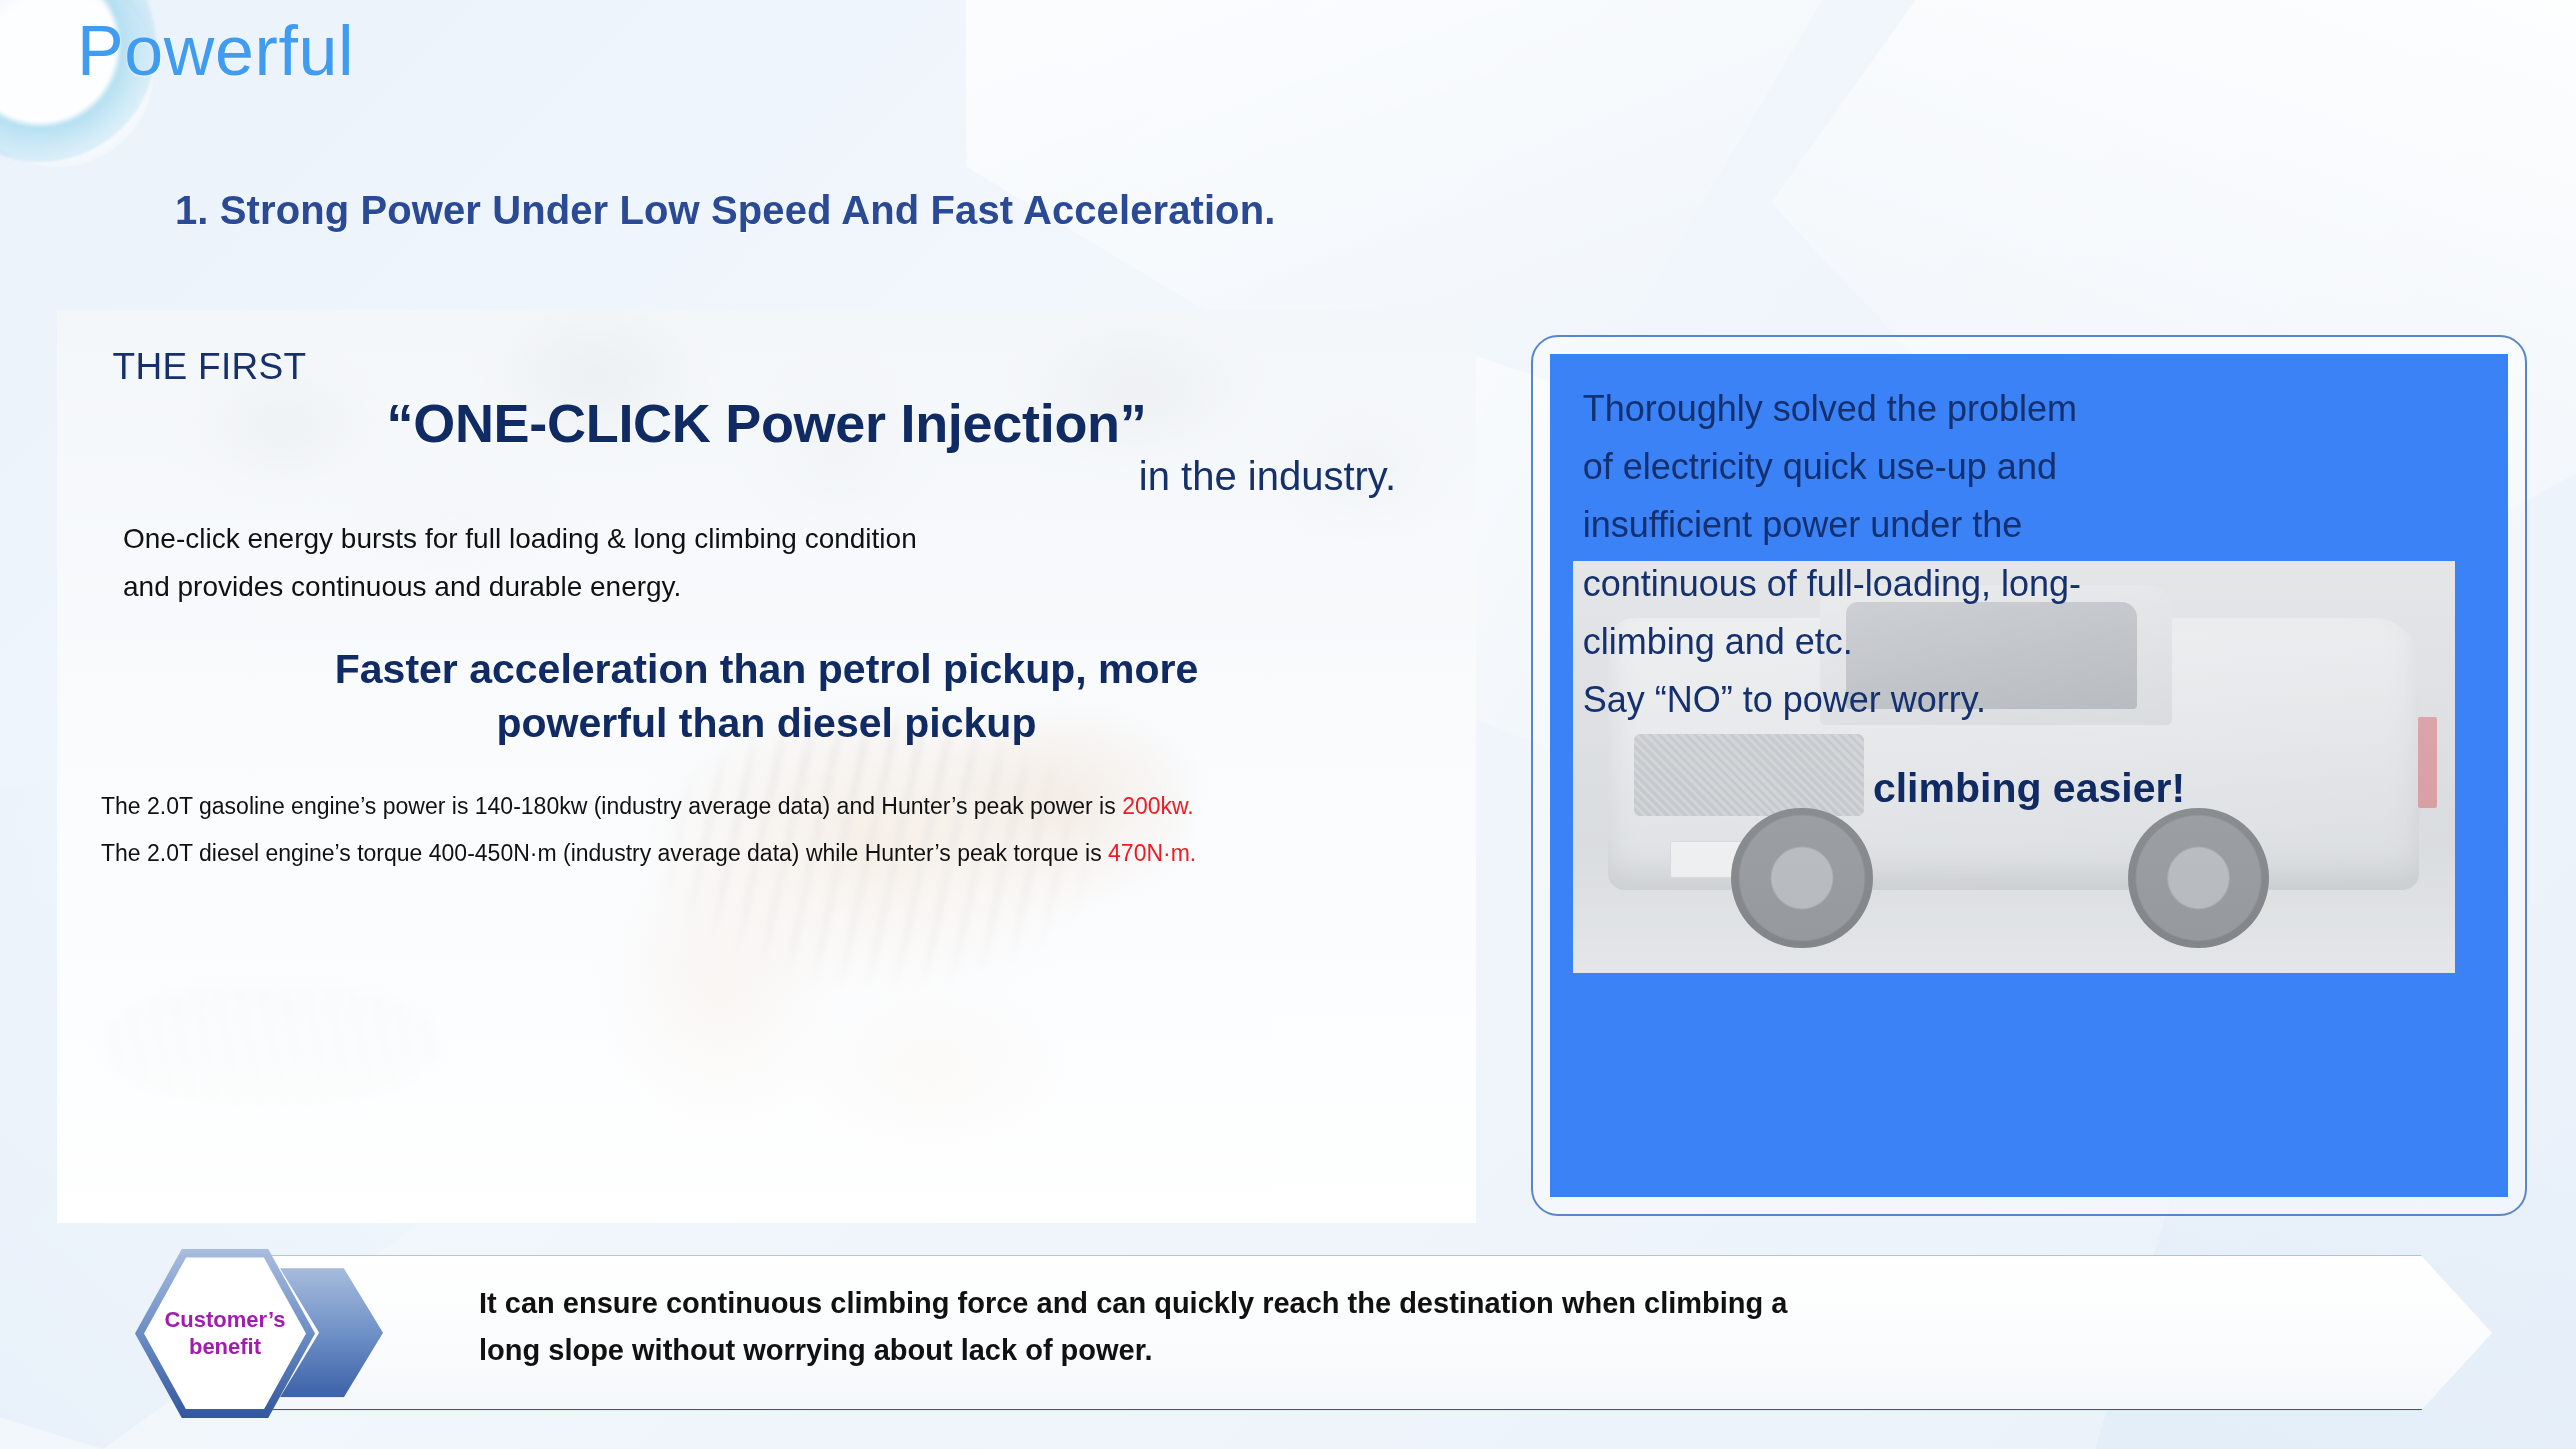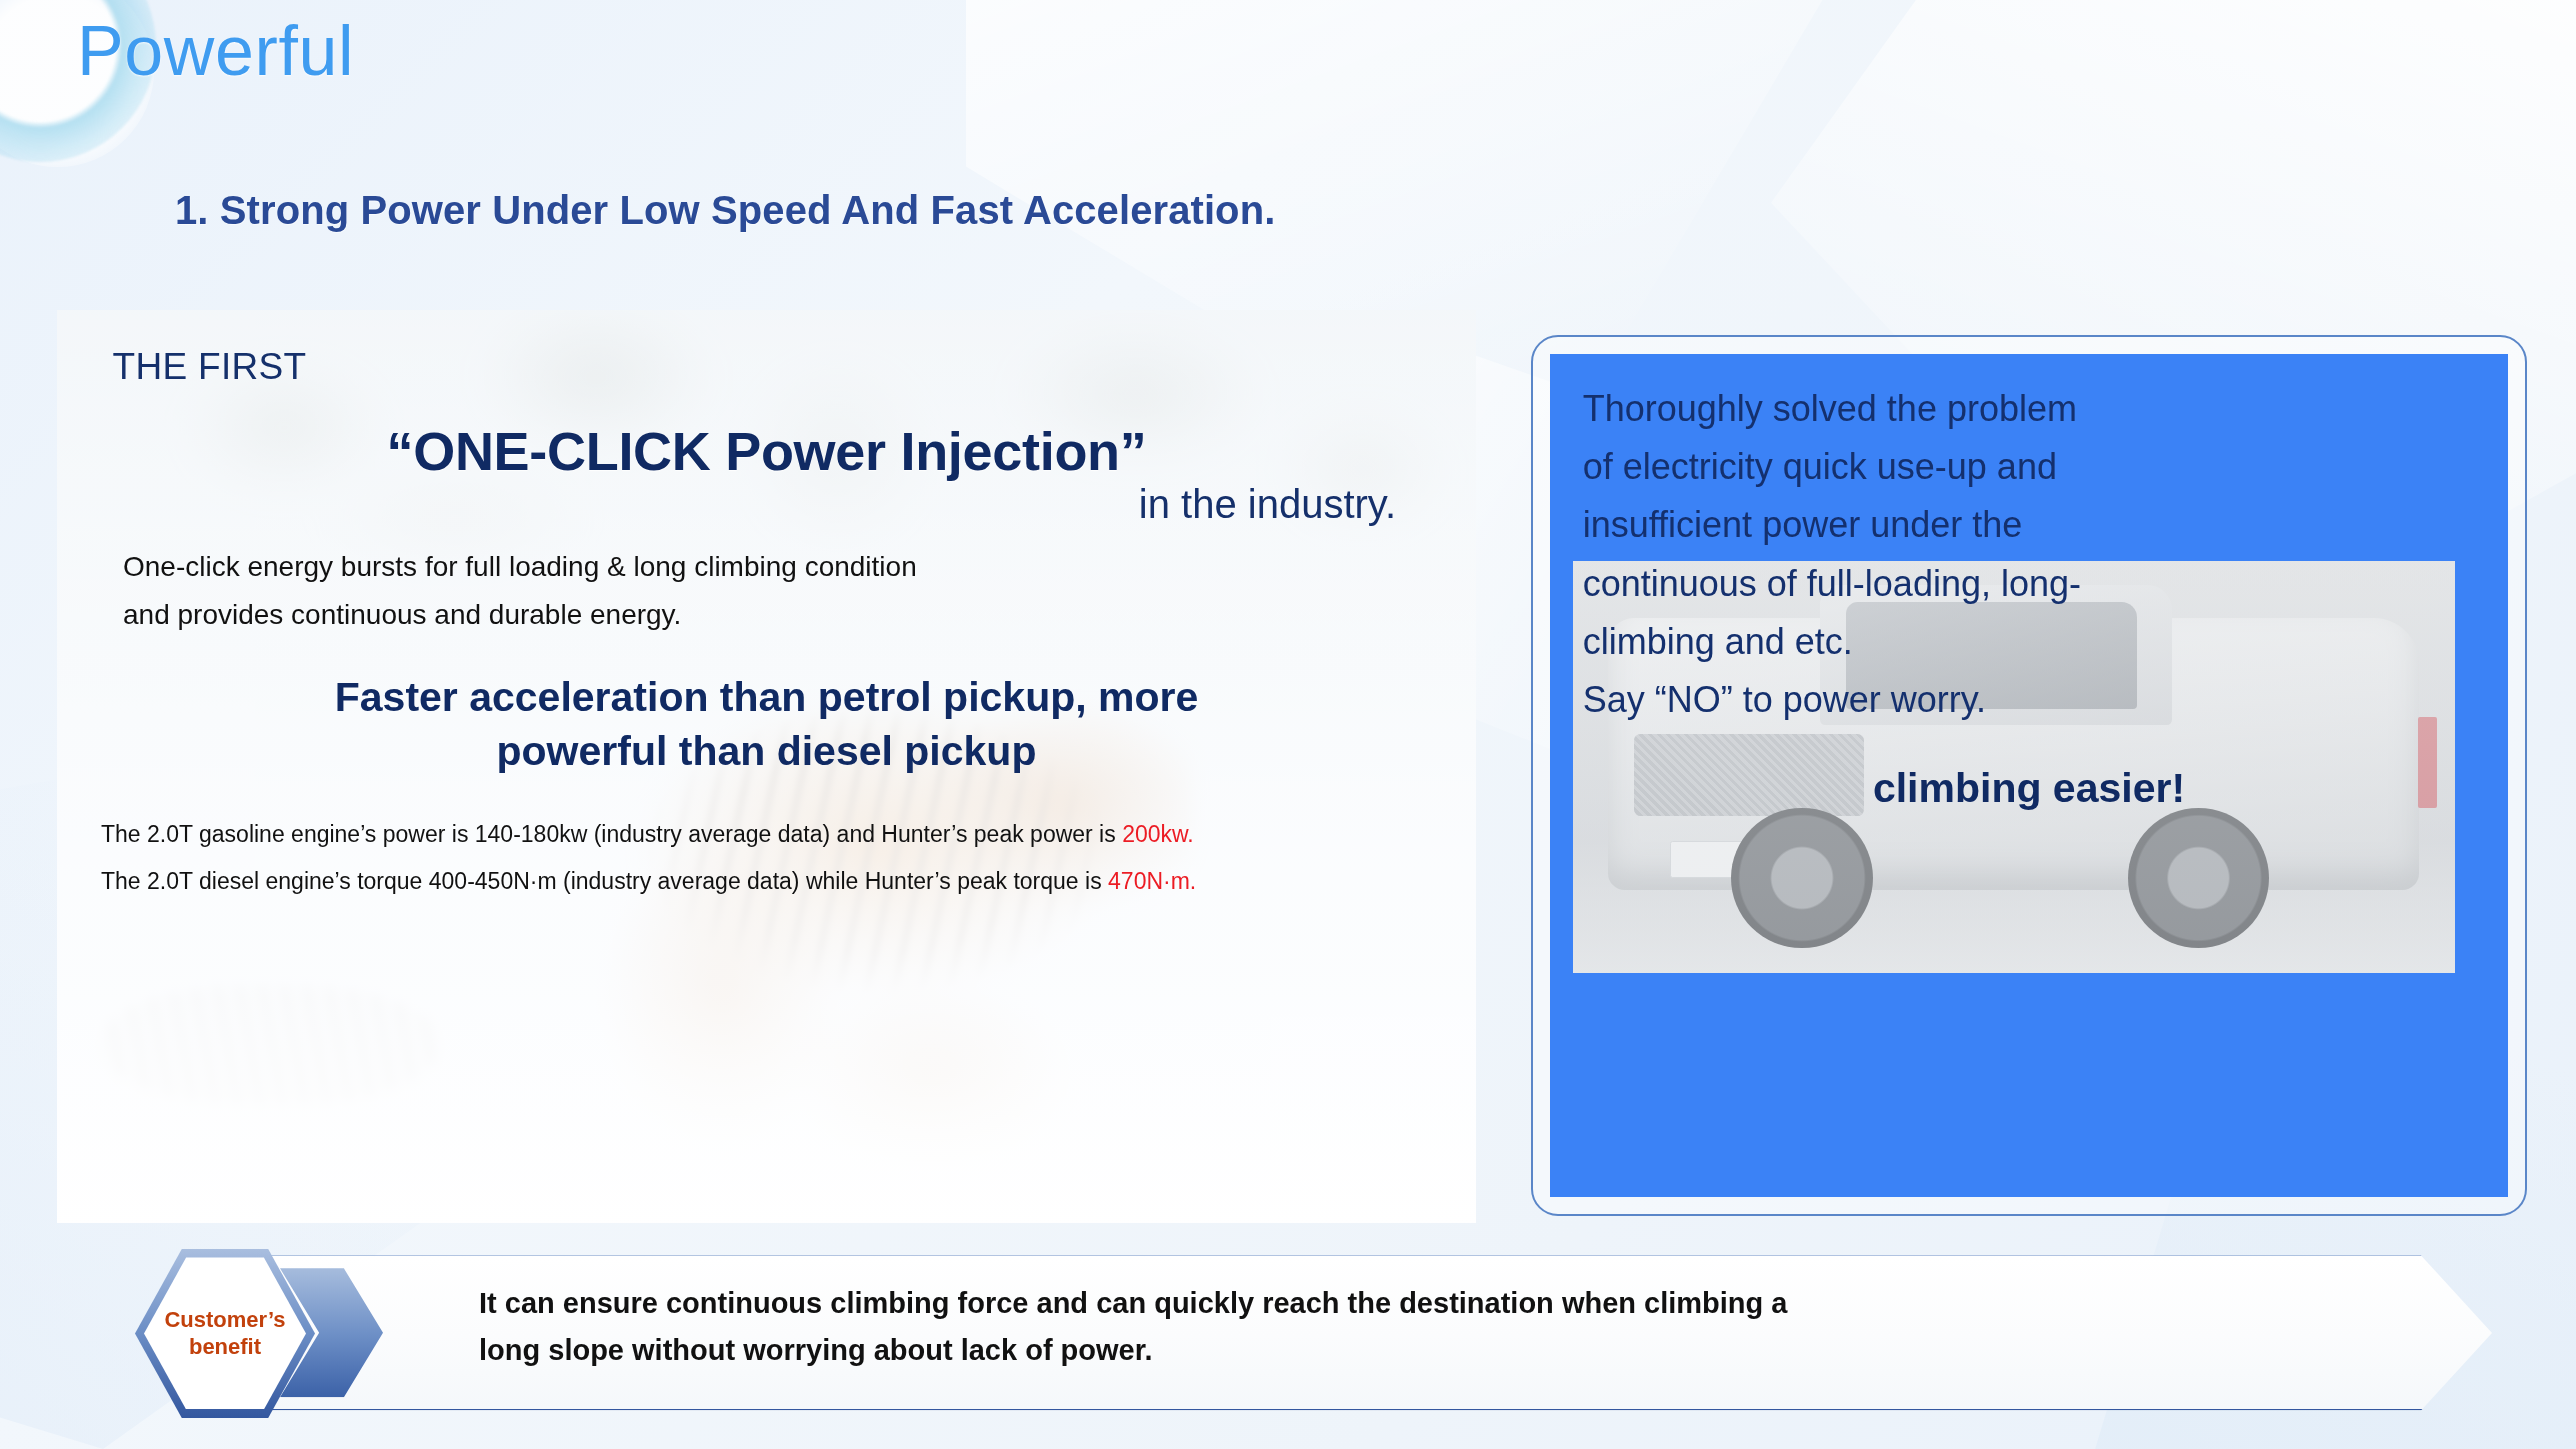--- a/index.html
+++ b/index.html
@@ -122,21 +122,21 @@
       rgba(250,252,254,.28) 0%,
       rgba(250,252,254,.40) 40%,
       rgba(252,253,255,.72) 72%,
       rgba(255,255,255,.94) 100%);
   }
   .left-content { position:absolute; inset:0; padding:22px 35px 0 35px; }
 
   .lbl-first { font-size:37px; color:#15306b; margin:14px 0 0 20.6px; letter-spacing:0.3px; }
   .lbl-oneclick {
     font-size:54px; font-weight:700; color:#102a63; text-align:center;
-    margin-top:32px; letter-spacing:-0.3px;
+    margin-top:4px; letter-spacing:-0.3px;
     text-shadow:0 0.6px 1.3px rgba(255,255,255,.9);
   }
   .lbl-industry {
     font-size:40px; color:#15306b; text-align:right;
     padding-right:45px;
   }
   .lbl-desc {
     font-size:28px; color:#111; line-height:1.72;
     margin-top:15.5px; padding-left:31px;
   }
@@ -239,21 +239,21 @@
     clip-path:polygon(26% 0,74% 0,100% 50%,74% 100%,26% 100%,0 50%);
     filter:drop-shadow(1.9px 2.6px 3.2px rgba(40,70,130,.35));
   }
   .hexagon-in {
     position:absolute; left:9px; top:8.4px; width:162px; height:152px;
     background:#ffffff;
     clip-path:polygon(26% 0,74% 0,100% 50%,74% 100%,26% 100%,0 50%);
     display:flex; flex-direction:column; align-items:center; justify-content:center;
     gap:1.3px;
   }
-  .hex-line { font-size:22px; font-weight:700; color:#c2410c; line-height:1.15; white-space:nowrap; }
+  .hex-line { font-size:22px; font-weight:700; color:#a21caf; line-height:1.15; white-space:nowrap; }
   .banner-text {
     position:absolute; left:370px; top:31px; width:1919px;
     font-size:29px; font-weight:700; color:#111; line-height:1.62;
   }
 </style>
 </head>
 <body>
 
 <div class="bg">
   <div class="bg-base"></div>

